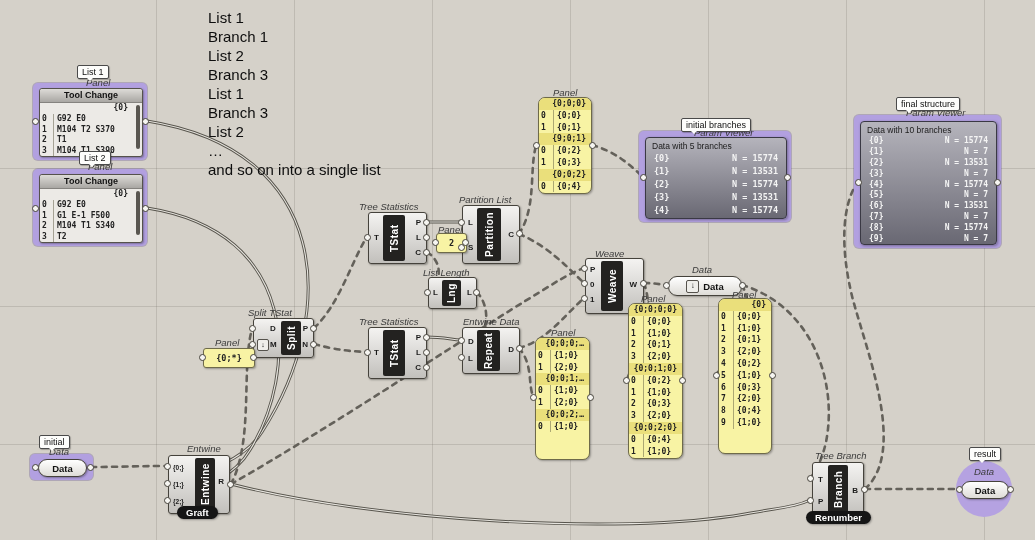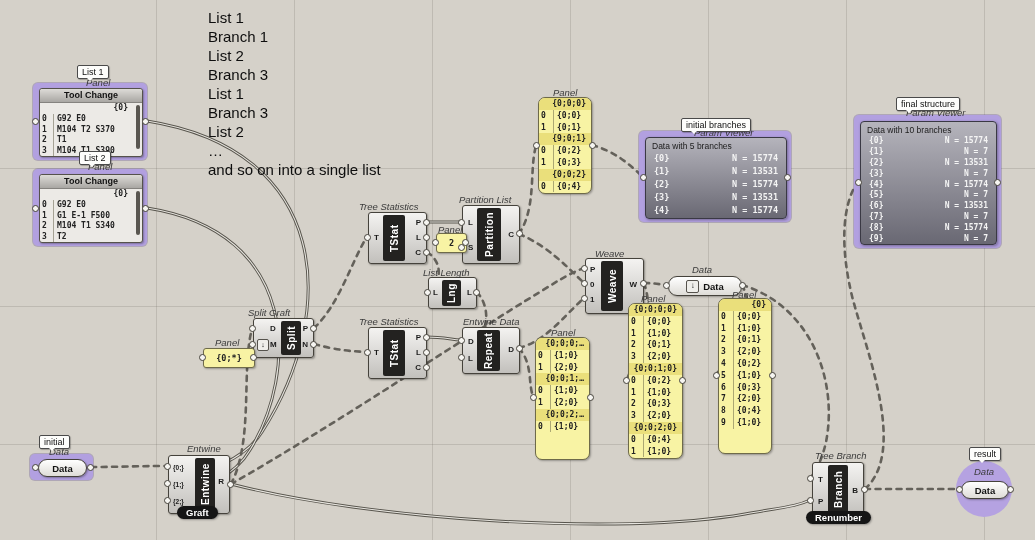--- a/index.html
+++ b/index.html
@@ -215,21 +215,21 @@
 <div class="itlabel" style="left:187px;top:443px">Entwine</div>
 <div class="comp" style="left:168px;top:455px;width:60px;height:57px">
   <span class="pin small" style="left:4px;top:7px">{0;}</span>
   <span class="pin small" style="left:4px;top:24px">{1;}</span>
   <span class="pin small" style="left:4px;top:41px">{2;}</span>
   <div class="bar" style="left:26px;width:20px">Entwine</div>
   <span class="pout" style="right:5px;top:21px">R</span>
 </div>
 <div class="blacktag" style="left:177px;top:506px">Graft</div>
 
-<div class="itlabel" style="left:248px;top:307px">Split Graft</div>
+<div class="itlabel" style="left:248px;top:307px">Split TStat</div>
 <div class="comp" style="left:253px;top:318px;width:59px;height:38px">
   <span class="pin" style="left:16px;top:5px">D</span>
   <span class="mini-flat" style="left:3px;top:20px">↓</span>
   <span class="pin" style="left:16px;top:21px">M</span>
   <div class="bar" style="left:27px;width:20px">Split</div>
   <span class="pout" style="right:5px;top:5px">P</span>
   <span class="pout" style="right:5px;top:21px">N</span>
 </div>
 <div class="itlabel" style="left:215px;top:337px">Panel</div>
 <div class="ypill" style="left:203px;top:348px;width:50px;height:18px;line-height:18px">{0;*}</div>

